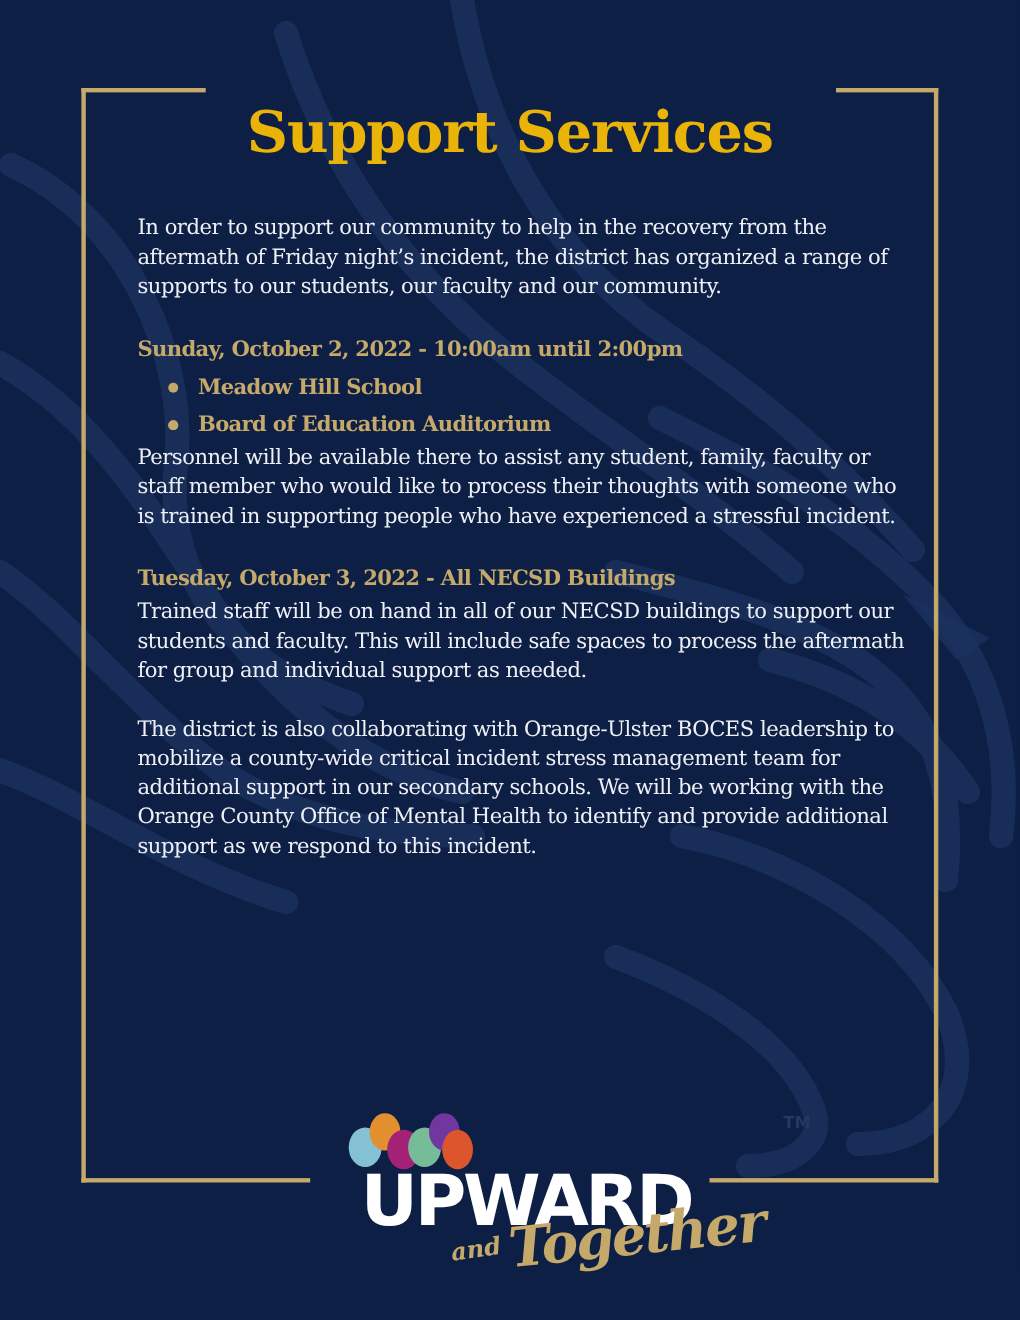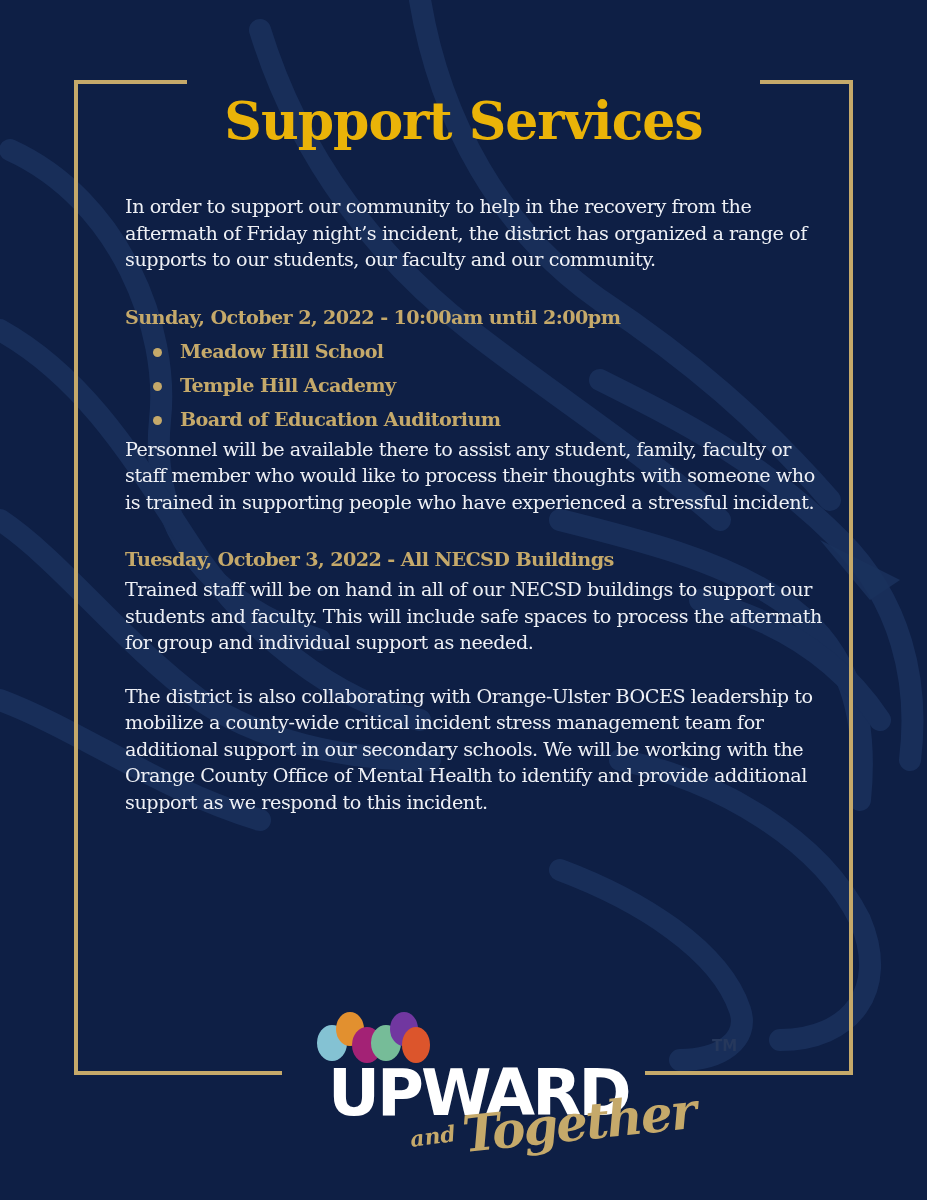--- a/index.html
+++ b/index.html
@@ -118,21 +118,21 @@
       font-style: italic;
       font-weight: bold;
       font-size: 50px;
       color: #c5a96a;
       letter-spacing: -2px;
       transform: rotate(-6deg);
     }
     .tm {
       position: absolute;
       left: 712px;
-      top: 1037px;
+      top: 1011px;
       font-family: "DejaVu Sans", sans-serif;
       font-weight: bold;
       font-size: 15px;
       color: #26385c;
     }
   </style>
 </head>
 <body>
 
 <svg class="watermark" viewBox="0 0 927 1200">
@@ -168,21 +168,20 @@
   <div class="para-gap"></div>
 
   <div class="heading">Sunday, October 2, 2022 - 10:00am until 2:00pm</div>
   <ul class="locations">
     <li>
       <span class="bullet"></span>
       <span>Meadow Hill School</span>
     </li>
     <li>
       <span class="bullet"></span>
-      <span>Temple Hill Academy</span>
     </li>
     <li>
       <span class="bullet"></span>
       <span>Board of Education Auditorium</span>
     </li>
   </ul>
   <p>Personnel will be available there to assist any student, family, faculty or staff member who would like to process their thoughts with someone who is trained in supporting people who have experienced a stressful incident.</p>
   <div class="para-gap"></div>
 
   <div class="heading">Tuesday, October 3, 2022 - All NECSD Buildings</div>

